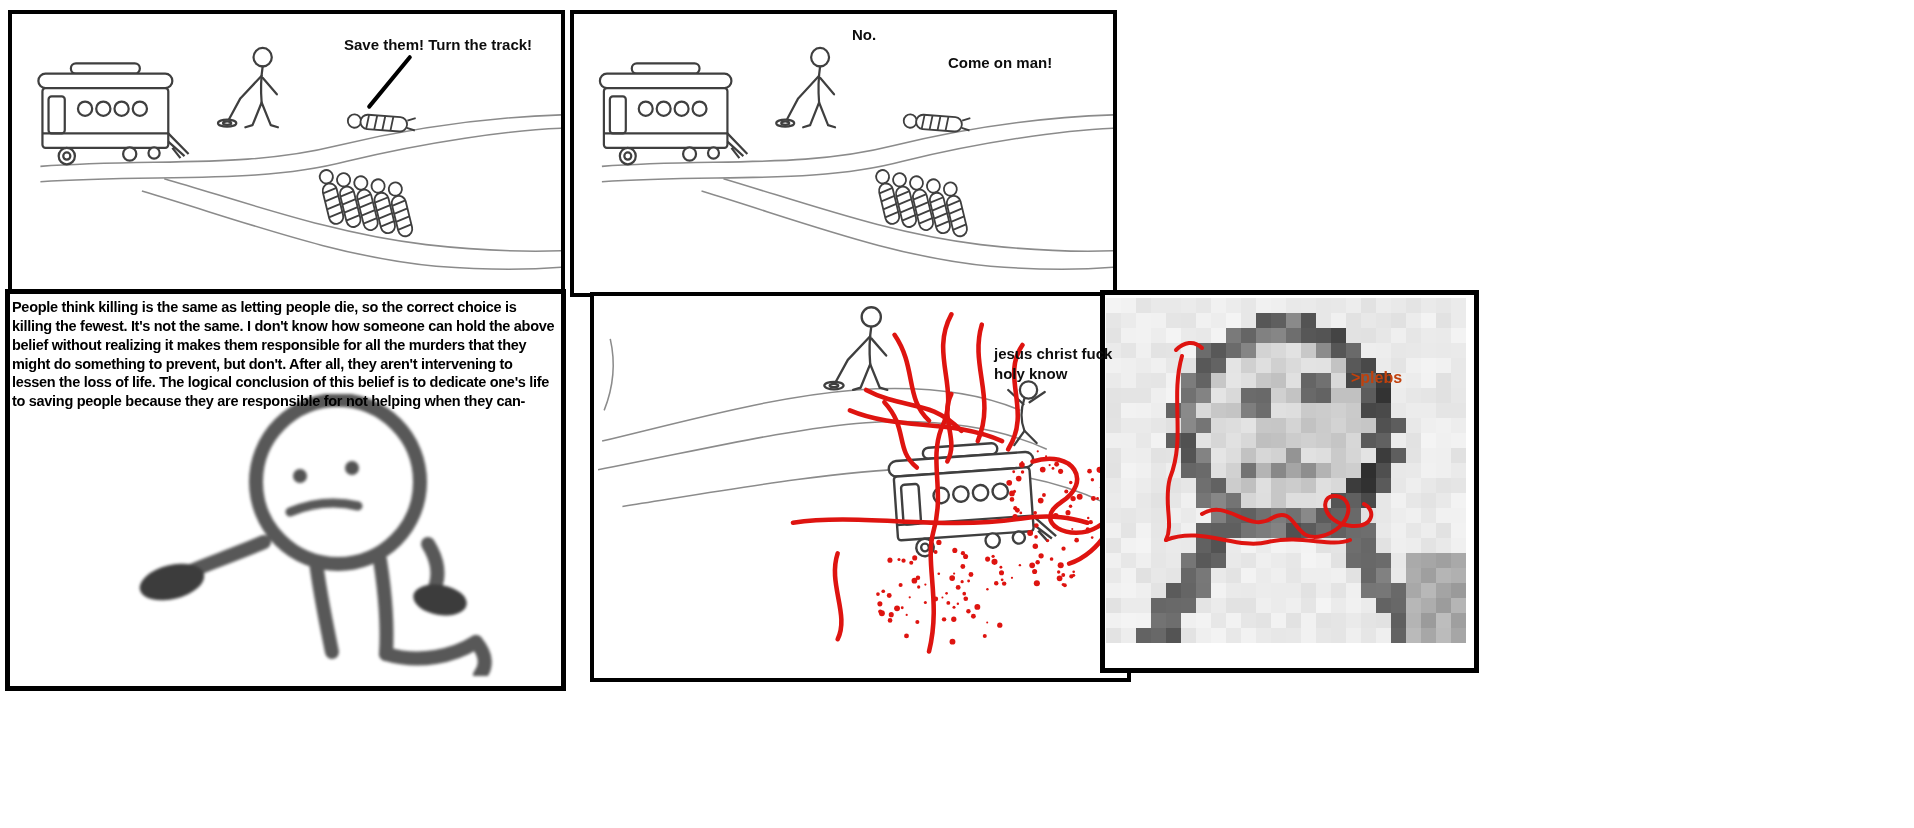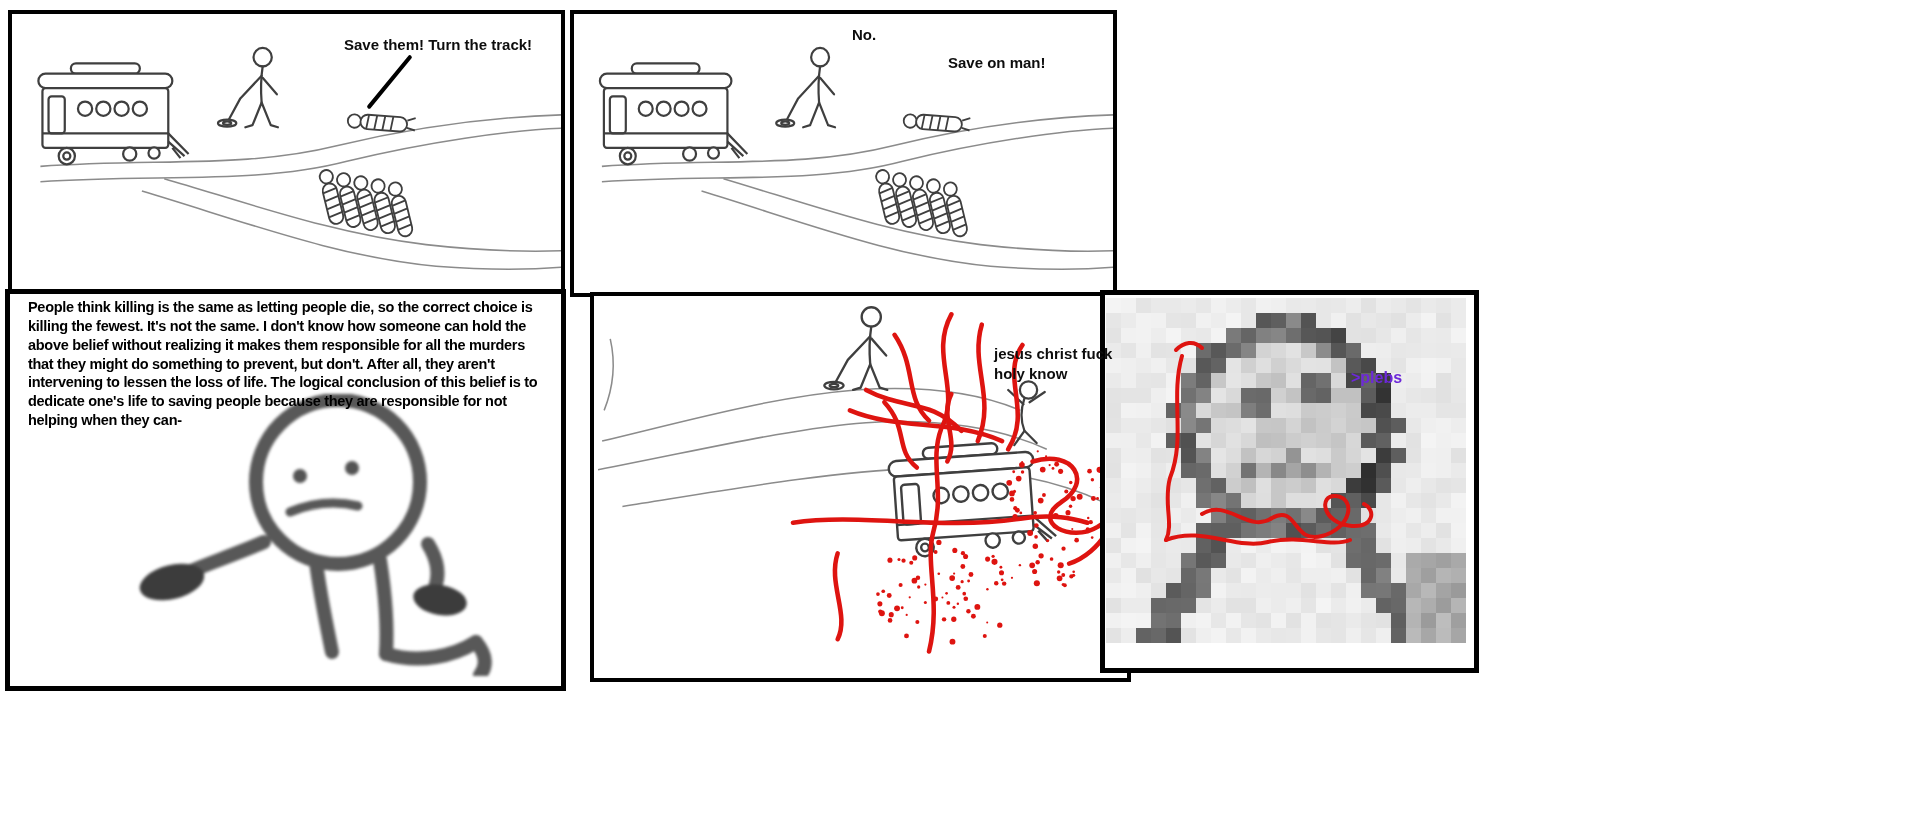--- a/index.html
+++ b/index.html
@@ -6,21 +6,21 @@
   body{font-family:"Liberation Sans",sans-serif;}
   .canvas{position:relative;width:1756px;height:828px;background:#fff;overflow:hidden;}
   .panel{position:absolute;background:#fff;border:4px solid #000;}
   #panel1{left:8px;top:10px;width:549px;height:279px;}
   #panel2{left:570px;top:10px;width:539px;height:279px;}
   #panel3{left:5px;top:289px;width:551px;height:392px;border-width:5px;}
   #panel4{left:561px;top:292px;width:533px;height:382px;margin-left:29px;}
   #panel5{left:1100px;top:290px;width:369px;height:373px;border-width:5px;}
   .scene{position:absolute;left:0;top:0;width:100%;height:100%;}
   .caption{position:absolute;font-weight:bold;font-size:15px;color:#0d0d0d;white-space:nowrap;z-index:3;}
-  #monologue{position:absolute;left:0;top:2px;width:100%;padding:2px 18px;font-weight:bold;
+  #monologue{position:absolute;left:0;top:2px;width:100%;padding:2px 2px;font-weight:bold;
              font-size:14.5px;line-height:1.3;letter-spacing:-0.3px;color:#000;z-index:2;box-sizing:border-box;}
   #blurry-figure{position:absolute;left:118px;top:100px;width:428px;height:282px;
                  filter:blur(1.7px) contrast(1.05);z-index:1;}
   #pixel-face{position:absolute;left:1px;top:3px;width:360px;height:345px;}
   #plebs{position:absolute;left:246px;top:74px;font-weight:bold;font-size:16px;white-space:nowrap;z-index:3;}
   #p4caption{position:absolute;left:400px;top:48px;font-weight:bold;font-size:15px;line-height:1.35;color:#0d0d0d;z-index:3;}
 </style>
 </head>
 <body>
 
@@ -154,21 +154,21 @@
           <rect x="1" y="7" width="14" height="40" rx="7"></rect>
           <path fill="none" d="M1,15 L15,13 M1,23 L15,21 M1,31 L15,29 M1,39 L15,37"></path>
         </g>
         <g transform="translate(370,172) rotate(-14)" fill="#fff" stroke="#3f3f3f" stroke-width="1.8">
           <circle cx="8" cy="0" r="6.5"></circle>
           <rect x="1" y="7" width="14" height="40" rx="7"></rect>
           <path fill="none" d="M1,15 L15,13 M1,23 L15,21 M1,31 L15,29 M1,39 L15,37"></path>
         </g>
       </svg>
     <div class="caption" style="left:278px;top:12px">No.</div>
-    <div class="caption" style="left:374px;top:40px">Save on man!</div>
+    <div class="caption" style="left:374px;top:40px">Come on man!</div>
   </div>
 
   <div class="panel" id="panel3">
     <div id="monologue"> People think killing is the same as letting people die, so the correct choice is killing the fewest. It's not the same. I don't know how someone can hold the above belief without realizing it makes them responsible for all the murders that they might do something to prevent, but don't. After all, they aren't intervening to lessen the loss of life. The logical conclusion of this belief is to dedicate one's life to saving people because they are responsible for not helping when they can-</div>
     <svg id="blurry-figure" viewBox="0 0 428 282" preserveAspectRatio="none">
         <g fill="none" stroke="#5a5a5a" stroke-width="14" stroke-linecap="round">
           <circle cx="210" cy="88" r="82"></circle>
           <circle cx="172" cy="82" r="7" fill="#555" stroke="none"></circle>
           <circle cx="224" cy="74" r="7" fill="#555" stroke="none"></circle>
           <path d="M162,118 Q196,104 230,112" stroke-width="9"></path>
@@ -939,16 +939,16 @@
         <rect x="315" y="330" width="15" height="15" fill="rgb(167,167,167)"></rect>
         <rect x="330" y="330" width="15" height="15" fill="rgb(187,187,187)"></rect>
         <rect x="345" y="330" width="15" height="15" fill="rgb(166,166,166)"></rect>
         <g fill="none" stroke="#de1410" stroke-width="4" stroke-linecap="round">
           <path d="M76,58 C64,100 80,140 64,180 C57,205 68,226 60,242"></path>
           <path d="M70,52 C78,44 88,42 96,50"></path>
           <path d="M96,216 C122,200 142,236 166,220 C192,206 186,246 216,238 C246,230 250,200 230,198 C212,196 216,226 246,228 C268,229 270,212 258,206"></path>
           <path d="M60,242 C96,228 130,252 162,244 C196,236 224,250 244,242"></path>
         </g>
       </svg>
-    <div id="plebs" style="color: #6d28d9;">&gt;plebs</div>
+    <div id="plebs" style="color: #c2410c;">&gt;plebs</div>
   </div>
 
 </div>
 
 </body></html>

